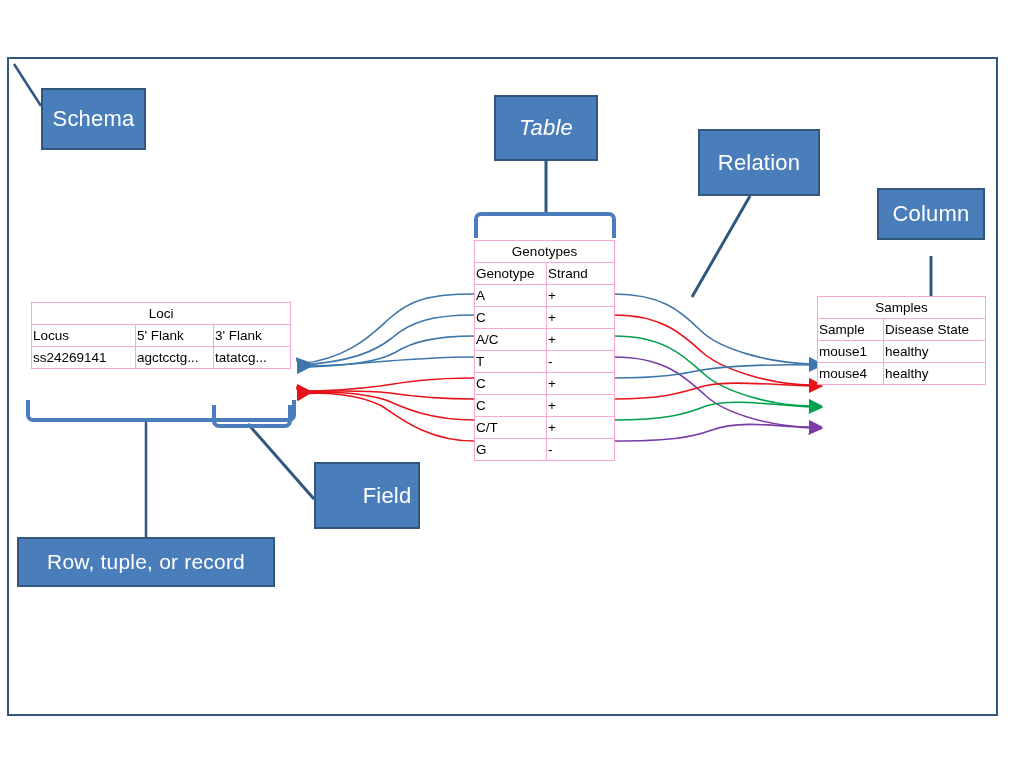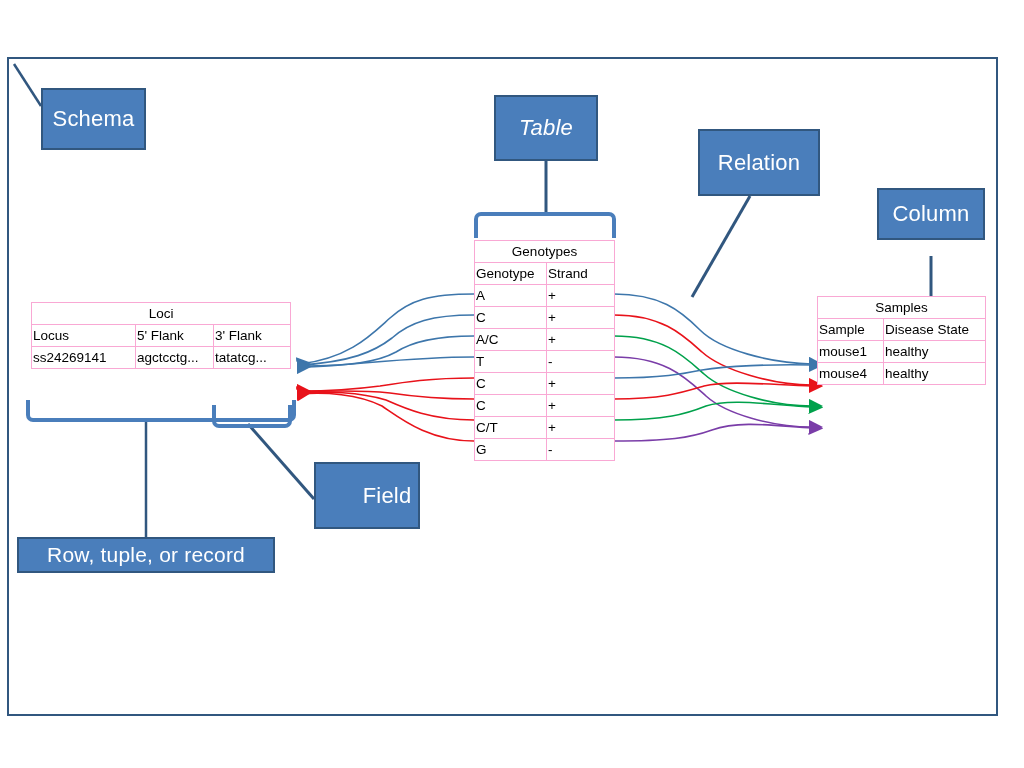--- a/index.html
+++ b/index.html
@@ -53,21 +53,21 @@
     letter-spacing: 0.2px;
     white-space: nowrap;
   }
   .callout.small { font-size: 21px; }
 
   #callout-schema   { left: 41px;  top: 88px;  width: 105px; height: 62px; }
   #callout-table    { left: 494px; top: 95px;  width: 104px; height: 66px; font-style: italic; }
   #callout-relation { left: 698px; top: 129px; width: 122px; height: 67px; }
   #callout-column   { left: 877px; top: 188px; width: 108px; height: 52px; }
   #callout-field    { left: 314px; top: 462px; width: 106px; height: 67px; padding-left: 40px; }
-  #callout-row      { left: 17px;  top: 537px; width: 258px; height: 36px; }
+  #callout-row      { left: 17px;  top: 537px; width: 258px; height: 50px; }
 
   
   .dtable {
     position: absolute;
     border-collapse: collapse;
     background: #ffffff;
     font-size: 13.5px;
     color: #000000;
     table-layout: fixed;
   }

